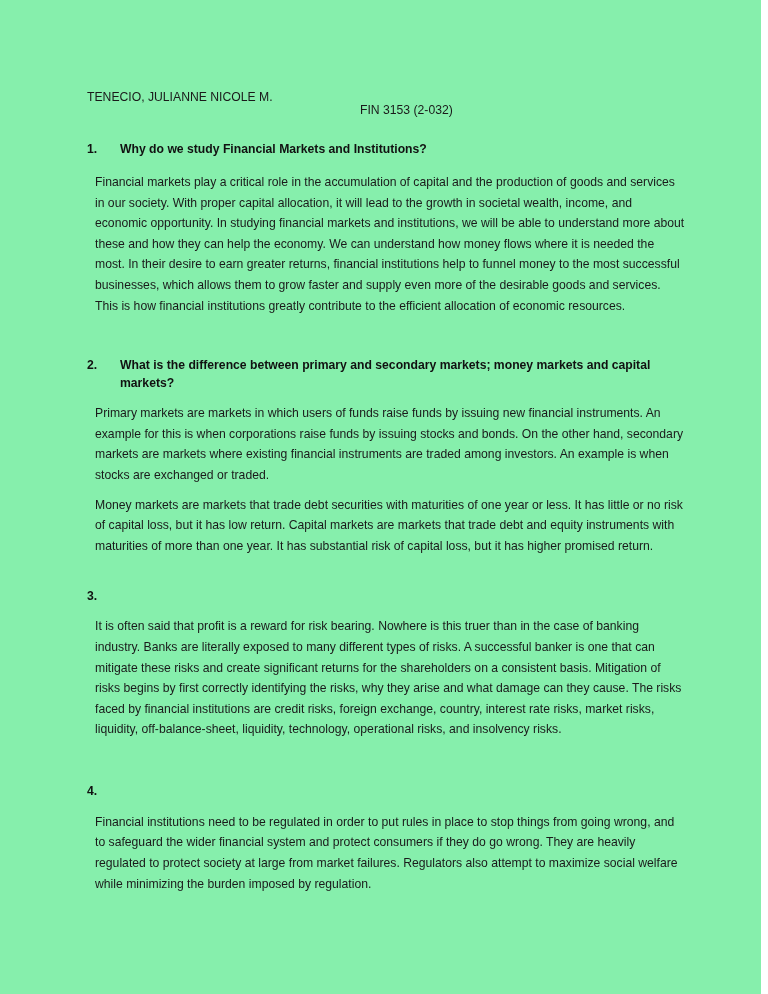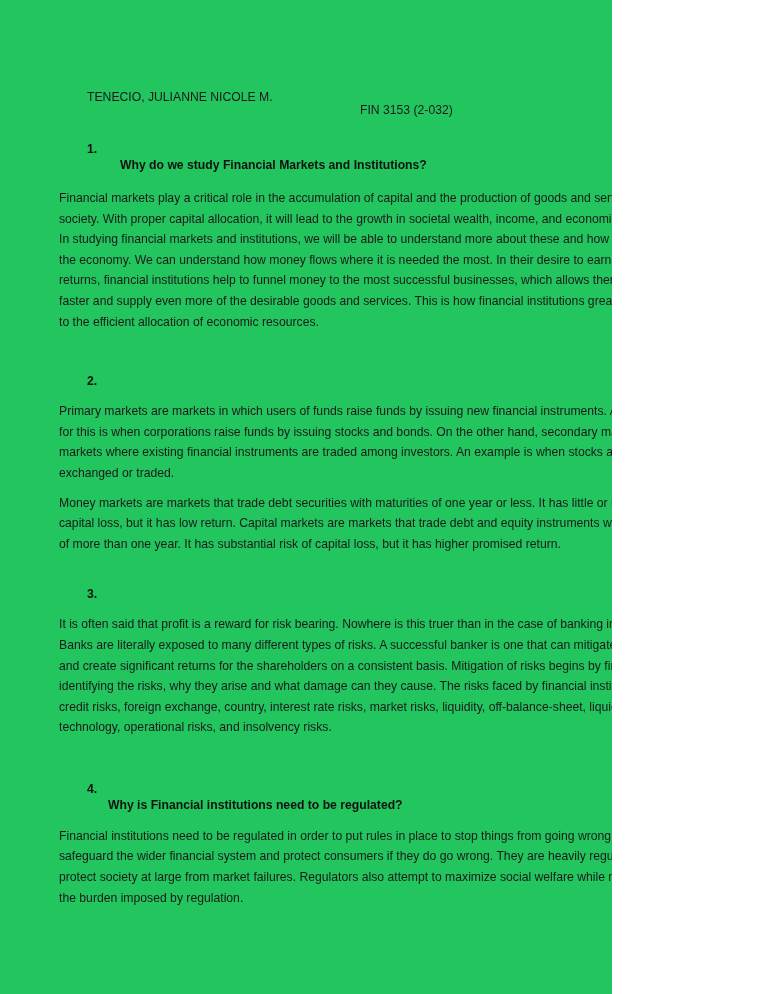--- a/index.html
+++ b/index.html
@@ -10,23 +10,23 @@
   body {
     width: 768px;
     height: 994px;
     font-family: "Liberation Sans", sans-serif;
     color: #1a1a1a;
     -webkit-font-smoothing: antialiased;
   }
 
   .page {
     position: relative;
-    width: 612px;
+    width: 761px;
     height: 994px;
-    background: #22c55e;
+    background: #86efac;
     box-sizing: border-box;
     padding: 0;
     overflow: hidden;
   }
 
   
   .doc-header {
     position: absolute;
     left: 87px;
     top: 89px;
@@ -68,36 +68,35 @@
     color: #111111;
     padding-right: 82px;
   }
   .question .q-num {
     flex: 0 0 auto;
     padding-left: 87px;
     box-sizing: content-box;
   }
   .question .q-text {
     flex: 1 1 auto;
-    margin-top: 16px;
   }
 
   
   .question.gap-wide .q-num {
     width: 33px;
   }
   
   .question.gap-narrow .q-num {
     width: 21px;
   }
 
   
   .answer {
     margin: 0;
-    padding: 0 82px 0 59px;
+    padding: 0 82px 0 95px;
     font-size: 12.2px;
     line-height: 20.6px;
     color: #1a1a1a;
     text-align: left;
   }
   .spacer-between-paras { height: 9px; }
   .gap-q1 { height: 14px; }
   .gap-q2 { height: 11px; }
   .gap-q3 { height: 11px; }
   .gap-q4 { height: 12px; }
@@ -124,20 +123,21 @@
       </div>
       <div class="gap-q1"></div>
       <p class="answer">Financial markets play a critical role in the accumulation of capital and the production of goods and services in our society. With proper capital allocation, it will lead to the growth in societal wealth, income, and economic opportunity. In studying financial markets and institutions, we will be able to understand more about these and how they can help the economy. We can understand how money flows where it is needed the most. In their desire to earn greater returns, financial institutions help to funnel money to the most successful businesses, which allows them to grow faster and supply even more of the desirable goods and services. This is how financial institutions greatly contribute to the efficient allocation of economic resources.</p>
     </div>
 
     <div class="block-gap-1"></div>
 
     <div class="qa-block">
       <div class="question gap-wide">
         <span class="q-num">2.</span>
+        <span class="q-text">What is the difference between primary and secondary markets; money markets and capital markets?</span>
       </div>
       <div class="gap-q2"></div>
       <p class="answer">Primary markets are markets in which users of funds raise funds by issuing new financial instruments. An example for this is when corporations raise funds by issuing stocks and bonds. On the other hand, secondary markets are markets where existing financial instruments are traded among investors. An example is when stocks are exchanged or traded.</p>
       <div class="spacer-between-paras"></div>
       <p class="answer">Money markets are markets that trade debt securities with maturities of one year or less. It has little or no risk of capital loss, but it has low return. Capital markets are markets that trade debt and equity instruments with maturities of more than one year. It has substantial risk of capital loss, but it has higher promised return.</p>
     </div>
 
     <div class="block-gap-2"></div>
 
     <div class="qa-block">
@@ -146,20 +146,19 @@
       </div>
       <div class="gap-q3"></div>
       <p class="answer">It is often said that profit is a reward for risk bearing. Nowhere is this truer than in the case of banking industry. Banks are literally exposed to many different types of risks. A successful banker is one that can mitigate these risks and create significant returns for the shareholders on a consistent basis. Mitigation of risks begins by first correctly identifying the risks, why they arise and what damage can they cause. The risks faced by financial institutions are credit risks, foreign exchange, country, interest rate risks, market risks, liquidity, off-balance-sheet, liquidity, technology, operational risks, and insolvency risks.</p>
     </div>
 
     <div class="block-gap-3"></div>
 
     <div class="qa-block">
       <div class="question gap-narrow">
         <span class="q-num">4.</span>
-        <span class="q-text">Why is Financial institutions need to be regulated?</span>
       </div>
       <div class="gap-q4"></div>
       <p class="answer">Financial institutions need to be regulated in order to put rules in place to stop things from going wrong, and to safeguard the wider financial system and protect consumers if they do go wrong. They are heavily regulated to protect society at large from market failures. Regulators also attempt to maximize social welfare while minimizing the burden imposed by regulation.</p>
     </div>
 
   </div>
 </div>
 
 </body></html>

